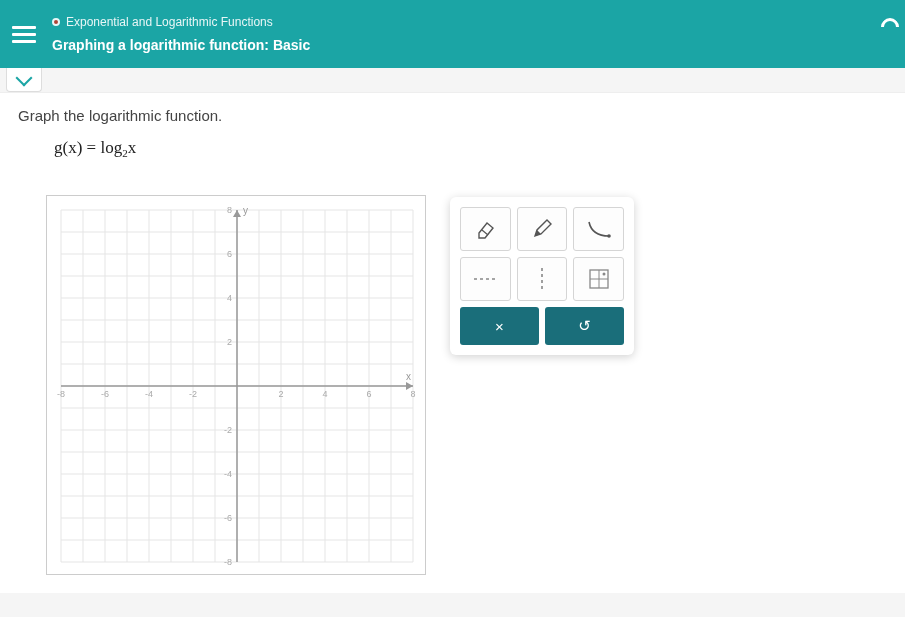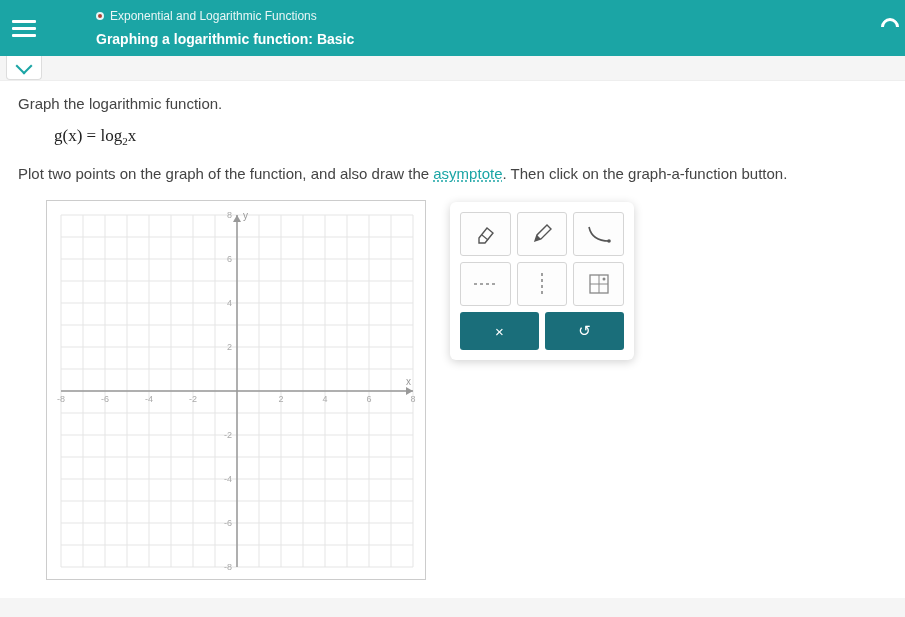--- a/index.html
+++ b/index.html
@@ -9,23 +9,22 @@
       width: 905px;
       height: 617px;
       overflow: hidden;
     }
     .header {
       background: #1ba5a5;
       color: #fff;
       display: flex;
       align-items: center;
       padding: 8px 12px;
-      height: 56px;
+      height: 68px;
       position: relative;
-      gap: 44px;
     }
     .menu-btn {
       width: 24px;
       margin-right: 16px;
       cursor: pointer;
       display: flex;
       flex-direction: column;
       gap: 4px;
     }
     .menu-btn span {
@@ -84,21 +83,21 @@
     }
     .instruction {
       font-size: 15px;
       margin-bottom: 14px;
       color: #444;
     }
     .equation {
       font-family: 'Times New Roman', serif;
       font-size: 17px;
       margin-left: 36px;
-      margin-bottom: 18px;
+      margin-bottom: 36px;
       color: #222;
     }
     .equation .sub { font-size: 11px; vertical-align: sub; }
     .detail {
       font-size: 15px;
       color: #444;
       margin-bottom: 18px;
     }
     .detail .linkish {
       color: #1ba5a5;
@@ -193,23 +192,20 @@
 
 <div class="content">
   <div class="instruction">Graph the logarithmic function.</div>
 
   <div class="equation">
     <span>g</span>(<span>x</span>)
     <span>=</span>
     <span>log</span><span class="sub">2</span><span>x</span>
   </div>
 
-  <div class="detail">
-    <span>Plot two points on the graph of the function, and also draw the </span><span class="linkish">asymptote</span><span>. Then click on the graph-a-function button.</span>
-  </div>
 
   <div class="work-area">
 
     <div class="graph-panel">
       <svg id="graph-svg" width="380" height="380" viewBox="0 0 380 380">
           <line x1="14" y1="14" x2="14" y2="366" class="gridline"></line>
           <line x1="36" y1="14" x2="36" y2="366" class="gridline"></line>
           <line x1="58" y1="14" x2="58" y2="366" class="gridline"></line>
           <line x1="80" y1="14" x2="80" y2="366" class="gridline"></line>
           <line x1="102" y1="14" x2="102" y2="366" class="gridline"></line>

